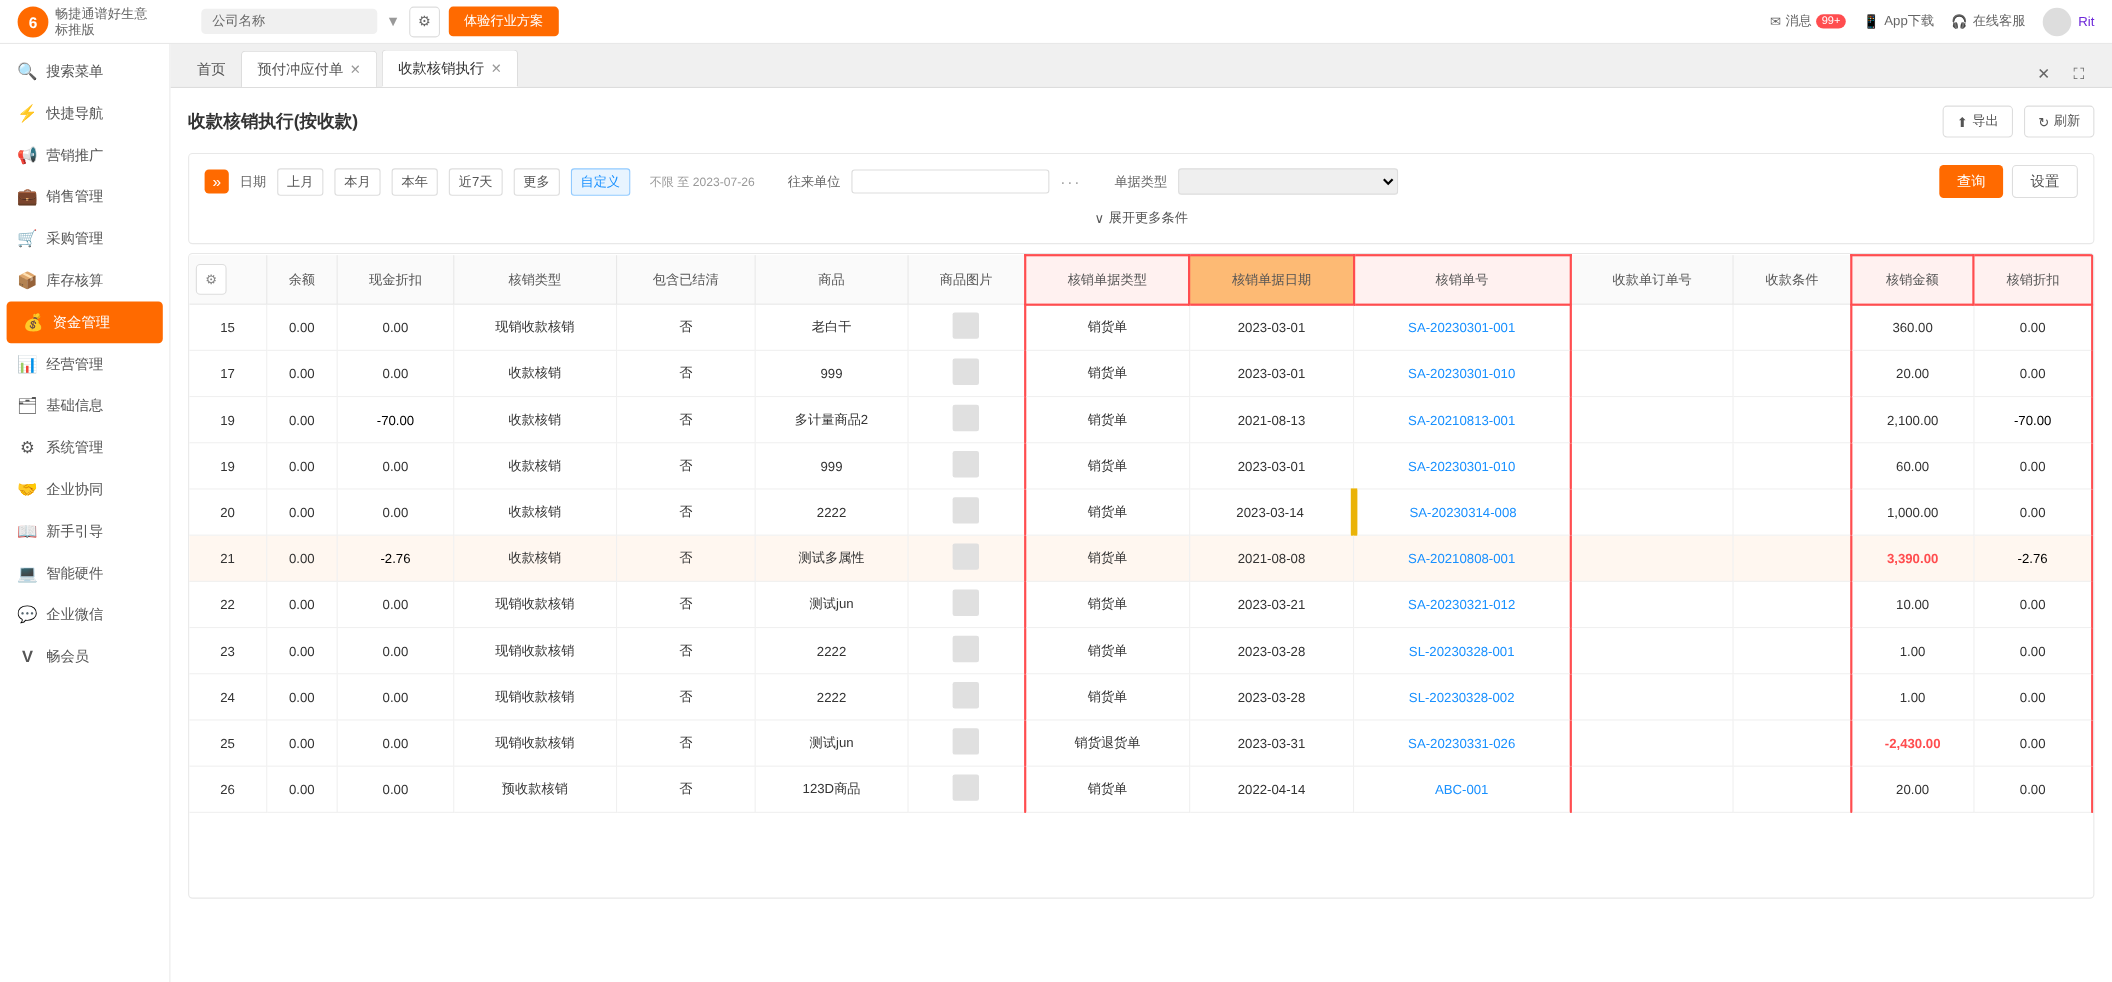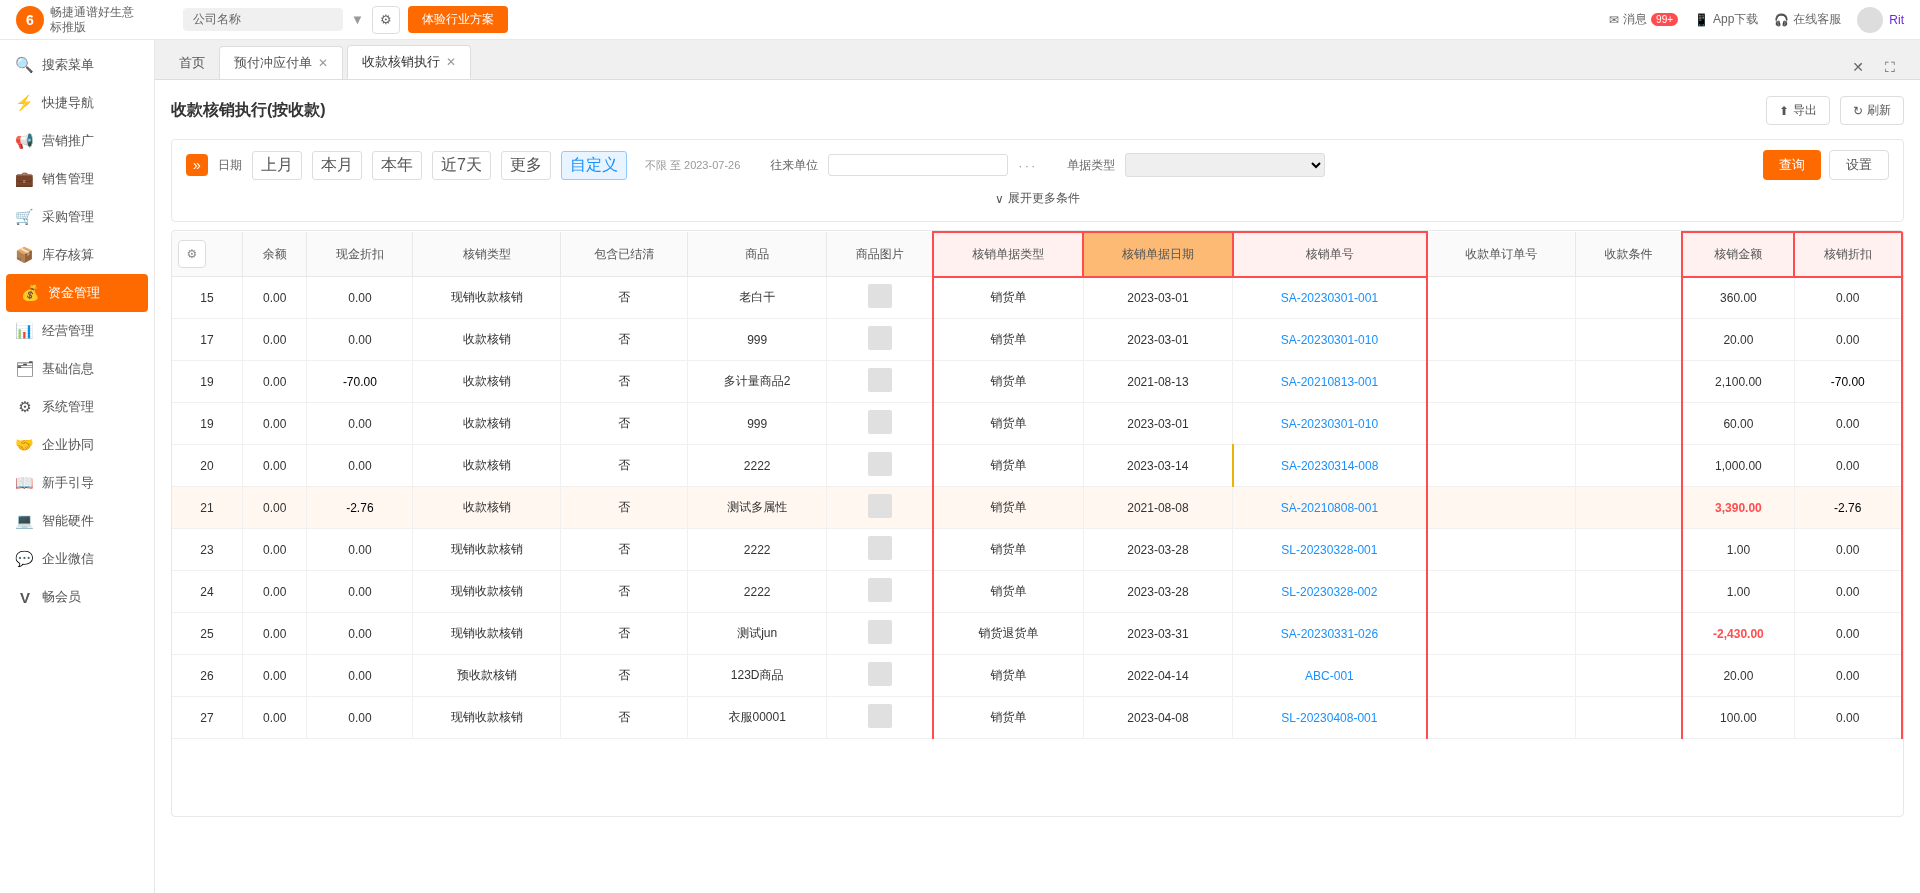--- a/index.html
+++ b/index.html
@@ -41,21 +41,21 @@
     .tab-home { padding: 7px 14px; font-size: 13px; cursor: pointer; color: #555; }
 
     
     .page-content { flex: 1; padding: 16px; overflow: hidden; background: #fff; margin: 0; }
     .page-header { display: flex; align-items: center; justify-content: space-between; margin-bottom: 14px; }
     .page-title { font-size: 16px; font-weight: bold; color: #333; }
     .header-actions { display: flex; gap: 10px; }
     .btn-export { display: flex; align-items: center; gap: 4px; padding: 5px 12px; border: 1px solid #ddd; border-radius: 4px; background: #fff; font-size: 12px; color: #555; cursor: pointer; }
     .btn-refresh { display: flex; align-items: center; gap: 4px; padding: 5px 12px; border: 1px solid #ddd; border-radius: 4px; background: #fff; font-size: 12px; color: #555; cursor: pointer; }
     .filter-label { font-size: 12px; color: #666; }
-    .filter-btn { padding: 3px 8px; border: 1px solid #ddd; border-radius: 3px; font-size: 16px; cursor: pointer; background: #fff; color: #555; }
+    .filter-btn { padding: 3px 8px; border: 1px solid #ddd; border-radius: 3px; font-size: 12px; cursor: pointer; background: #fff; color: #555; }
     .filter-btn.custom { background: #e8f4ff; color: #1890ff; border-color: #91caff; }
     .filter-date-range { font-size: 11px; color: #999; }
     .filter-input { border: 1px solid #ddd; border-radius: 3px; padding: 3px 8px; font-size: 12px; width: 200px; }
     .filter-select { border: 1px solid #ddd; border-radius: 3px; padding: 3px 8px; font-size: 12px; min-width: 150px; }
     .filter-dots { color: #999; letter-spacing: 2px; }
     .btn-query { background: #ff6a00; color: #fff; border: none; border-radius: 4px; padding: 5px 16px; font-size: 13px; cursor: pointer; }
     .btn-settings { background: #fff; color: #555; border: 1px solid #ddd; border-radius: 4px; padding: 5px 16px; font-size: 13px; cursor: pointer; }
     .expand-more { display: flex; align-items: center; gap: 4px; color: #555; font-size: 12px; cursor: pointer; width: 100%; justify-content: center; padding: 4px 0; }
     .orange-arrow { width: 22px; height: 22px; background: #ff6a00; color: #fff; border-radius: 4px; display: flex; align-items: center; justify-content: center; font-size: 14px; cursor: pointer; }
 
@@ -348,41 +348,57 @@
               <tr>
     <td>20</td>
     <td>0.00</td>
     <td class="">0.00</td>
     <td>收款核销</td>
     <td>否</td>
     <td>2222</td>
     <td><div style="width:24px;height:24px;background:#e0e0e0;border-radius:2px;display:inline-block;"></div></td>
     <td style="border-left:2px solid #ff4d4f;">销货单</td>
     <td style="border-left:1px solid #ff4d4f;">2023-03-14</td>
-    <td style="border-left:2px solid #eab308; border-right:2px solid #ff4d4f;margin-left:29px;"><span class="link-text">SA-20230314-008</span></td>
+    <td style="border-left:6px solid #eab308; border-right:2px solid #ff4d4f;margin-left:29px;"><span class="link-text">SA-20230314-008</span></td>
     <td></td>
     <td></td>
     <td style="border-left:2px solid #ff4d4f;" class="">1,000.00</td>
     <td style="border-right:2px solid #ff4d4f;" class="">0.00</td>
   </tr>
               <tr class="highlighted">
     <td>21</td>
     <td>0.00</td>
     <td class="negative">-2.76</td>
     <td>收款核销</td>
     <td>否</td>
     <td>测试多属性</td>
     <td><div style="width:24px;height:24px;background:#e0e0e0;border-radius:2px;display:inline-block;"></div></td>
     <td style="border-left:2px solid #ff4d4f;">销货单</td>
     <td style="border-left:1px solid #ff4d4f;">2021-08-08</td>
     <td style="border-left:1px solid #ff4d4f; border-right:2px solid #ff4d4f;"><span class="link-text">SA-20210808-001</span></td>
     <td></td>
     <td></td>
     <td style="border-left:2px solid #ff4d4f;" class="negative-bold">3,390.00</td>
     <td style="border-right:2px solid #ff4d4f;" class="negative">-2.76</td>
+  </tr>
+              <tr>
+    <td>22</td>
+    <td>0.00</td>
+    <td class="">0.00</td>
+    <td>现销收款核销</td>
+    <td>否</td>
+    <td>测试jun</td>
+    <td><div style="width:24px;height:24px;background:#e0e0e0;border-radius:2px;display:inline-block;"></div></td>
+    <td style="border-left:2px solid #ff4d4f;">销货单</td>
+    <td style="border-left:1px solid #ff4d4f;">2023-03-21</td>
+    <td style="border-left:1px solid #ff4d4f; border-right:2px solid #ff4d4f;"><span class="link-text">SA-20230321-012</span></td>
+    <td></td>
+    <td></td>
+    <td style="border-left:2px solid #ff4d4f;" class="">10.00</td>
+    <td style="border-right:2px solid #ff4d4f;" class="">0.00</td>
   </tr>
               <tr>
     <td>23</td>
     <td>0.00</td>
     <td class="">0.00</td>
     <td>现销收款核销</td>
     <td>否</td>
     <td>2222</td>
     <td><div style="width:24px;height:24px;background:#e0e0e0;border-radius:2px;display:inline-block;"></div></td>
     <td style="border-left:2px solid #ff4d4f;">销货单</td>
@@ -434,36 +450,20 @@
     <td>123D商品</td>
     <td><div style="width:24px;height:24px;background:#e0e0e0;border-radius:2px;display:inline-block;"></div></td>
     <td style="border-left:2px solid #ff4d4f;">销货单</td>
     <td style="border-left:1px solid #ff4d4f;">2022-04-14</td>
     <td style="border-left:1px solid #ff4d4f; border-right:2px solid #ff4d4f;"><span class="link-text">ABC-001</span></td>
     <td></td>
     <td></td>
     <td style="border-left:2px solid #ff4d4f;" class="">20.00</td>
     <td style="border-right:2px solid #ff4d4f;" class="">0.00</td>
   </tr>
-              <tr>
-    <td>27</td>
-    <td>0.00</td>
-    <td class="">0.00</td>
-    <td>现销收款核销</td>
-    <td>否</td>
-    <td>衣服00001</td>
-    <td><div style="width:24px;height:24px;background:#e0e0e0;border-radius:2px;display:inline-block;"></div></td>
-    <td style="border-left:2px solid #ff4d4f;">销货单</td>
-    <td style="border-left:1px solid #ff4d4f;">2023-04-08</td>
-    <td style="border-left:1px solid #ff4d4f; border-right:2px solid #ff4d4f;"><span class="link-text">SL-20230408-001</span></td>
-    <td></td>
-    <td></td>
-    <td style="border-left:2px solid #ff4d4f;" class="">100.00</td>
-    <td style="border-right:2px solid #ff4d4f;" class="">0.00</td>
-  </tr>
             </tbody>
         </table>
 
       </div>
 
     </div>
   </div>
 </div>
 
 </body></html>

